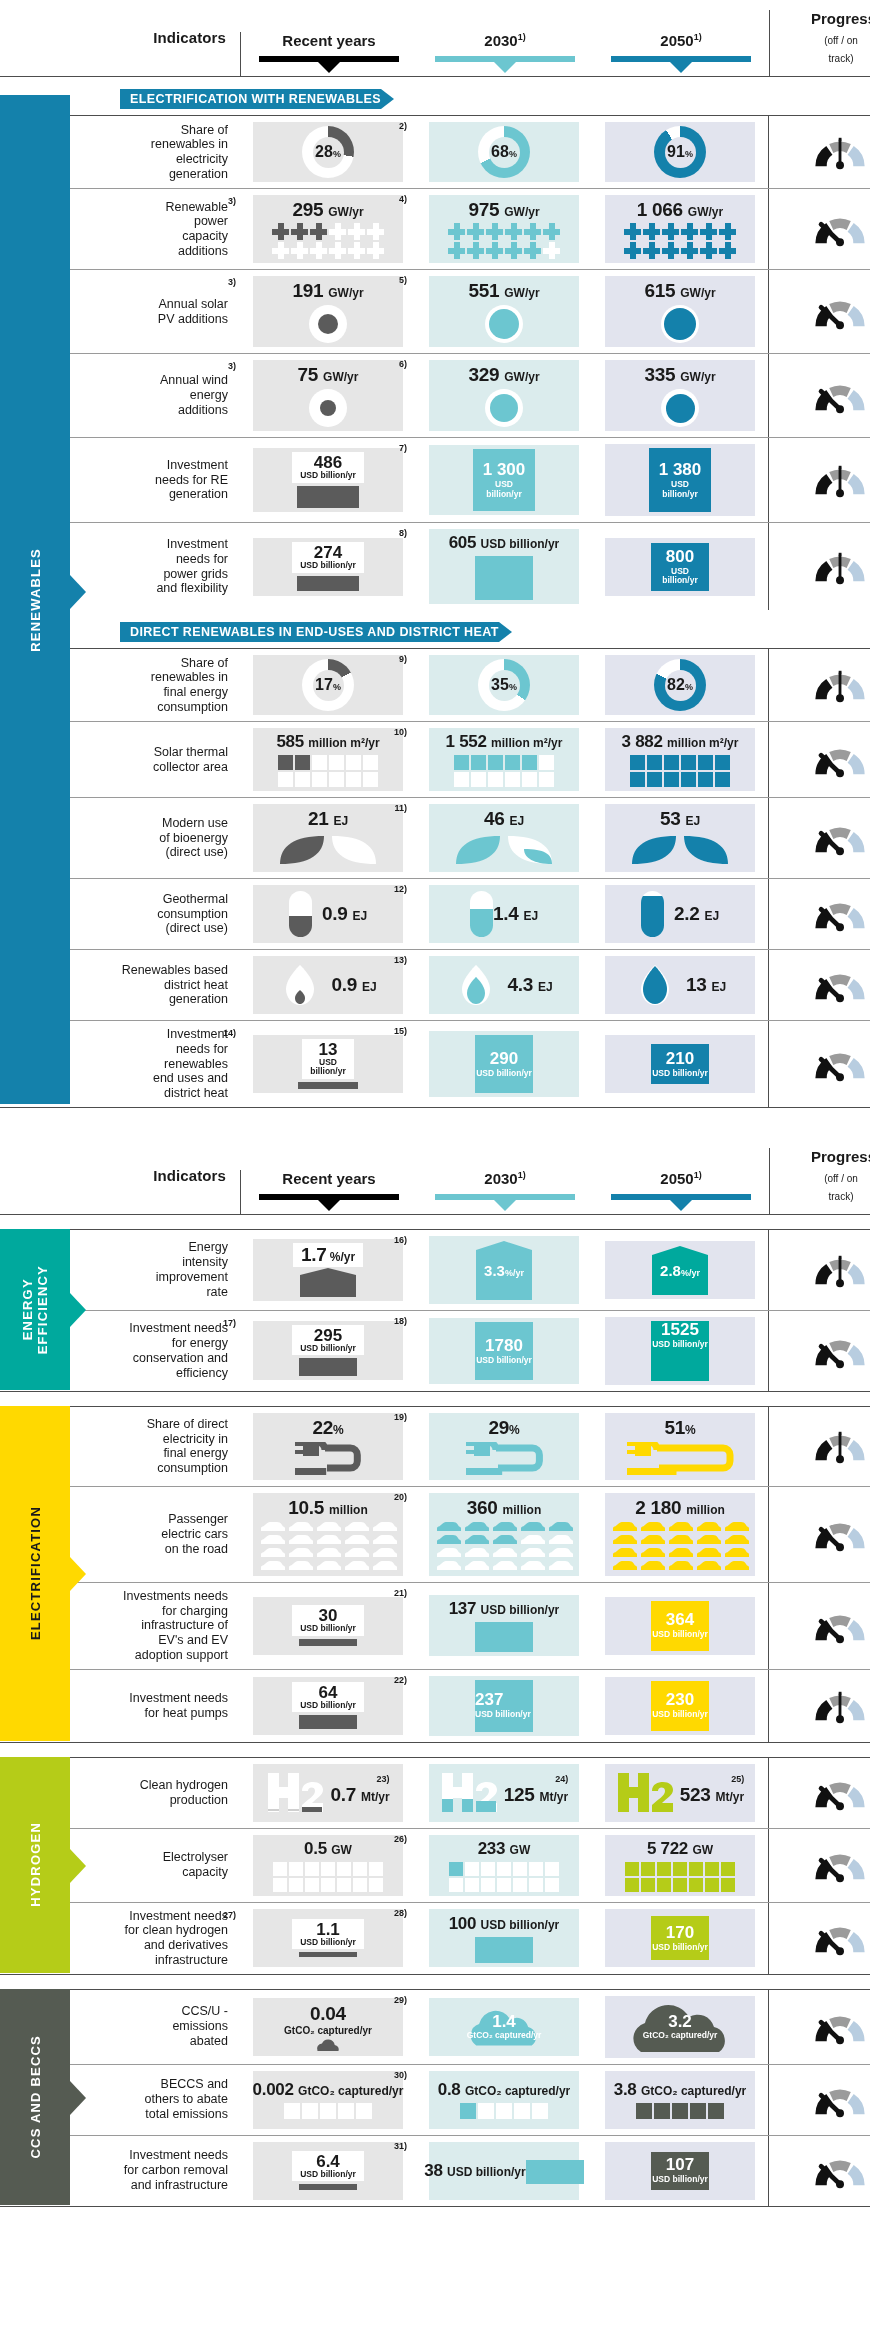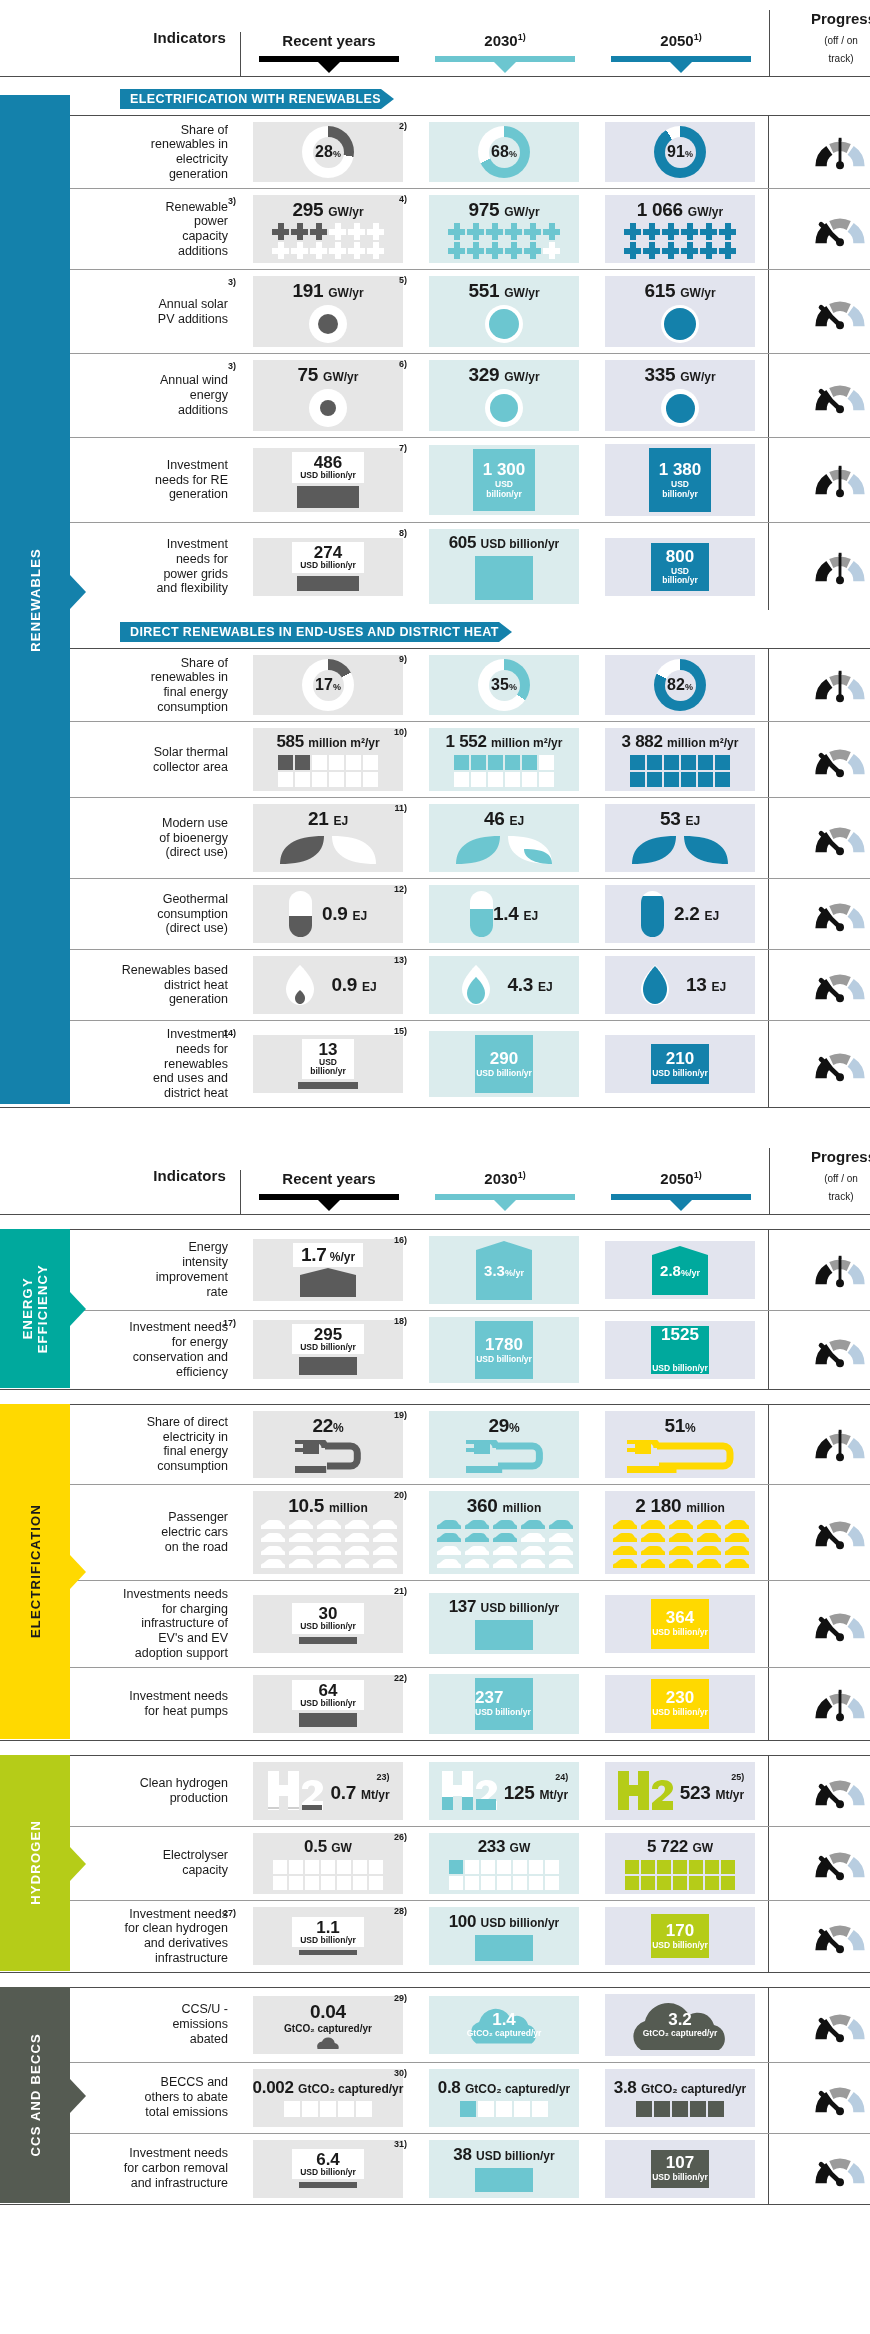--- a/index.html
+++ b/index.html
@@ -883,22 +883,22 @@
     <div class="inner">
               <div style="width:58px;height:58px;background:#6cc6d0;display:flex;flex-direction:column;
       align-items:center;justify-content:center;color:#fff;">
       <div style="font-size:17px;font-weight:bold;line-height:1;">1780</div>
       <div style="font-size:8.5px;font-weight:bold;line-height:1.1;text-align:center;margin-top:2px;">USD billion/yr</div>
     </div>
             </div>
           </div>
     <div class="cell c-50">
     <div class="inner">
-              <div style="width:58px;height:48px;background:#00a99d;display:flex;flex-direction:column;
-      align-items:center;justify-content:space-between;color:#fff;">
+              <div style="width:58px;height:60px;background:#00a99d;display:flex;flex-direction:column;
+      align-items:center;justify-content:flex-start;color:#fff;">
       <div style="font-size:17px;font-weight:bold;line-height:1;">1525</div>
       <div style="font-size:8.5px;font-weight:bold;line-height:1.1;text-align:center;margin-top:2px;">USD billion/yr</div>
     </div>
             </div>
           </div>
     <div class="c-prog">
   <svg class="gauge" viewBox="0 0 60 38">
     <path d="M4 34 A26 26 0 0 1 15.5 12.6 L22 22 A14 14 0 0 0 16 34 Z" fill="#111"></path>
     <path d="M18.6 10.6 A26 26 0 0 1 41.4 10.6 L37 20 A14 14 0 0 0 23 20 Z" fill="#9b9b9b"></path>
     <path d="M44.5 12.6 A26 26 0 0 1 56 34 L44 34 A14 14 0 0 0 38 22 Z" fill="#b8cde0"></path>
@@ -1622,21 +1622,21 @@
     <div style="background:#fff;padding:2px 8px;text-align:center;">
       <div style="font-size:17px;font-weight:bold;line-height:1;">6.4</div>
       <div style="font-size:8.5px;font-weight:bold;line-height:1.1;">USD billion/yr</div>
     </div>
     <div style="width:58px;height:6px;background:#5b5b5b;margin-top:3px;"></div>
               </div>
             </div>
           </div>
     <div class="cell c-30">
     <div class="inner">
-              <div style="display:flex;flex-direction:column;align-items:center;">
+              <div style="display:flex;align-items:center;">
       <div class="val" style="font-size:17px;">38 <span class="u">USD billion/yr</span></div>
       <div style="width:58px;height:24px;background:#6cc6d0;margin-top:3px;"></div>
               </div>
             </div>
           </div>
     <div class="cell c-50">
     <div class="inner">
               <div style="width:58px;height:38px;background:#555b52;display:flex;flex-direction:column;
       align-items:center;justify-content:center;color:#fff;">
       <div style="font-size:17px;font-weight:bold;line-height:1;">107</div>

